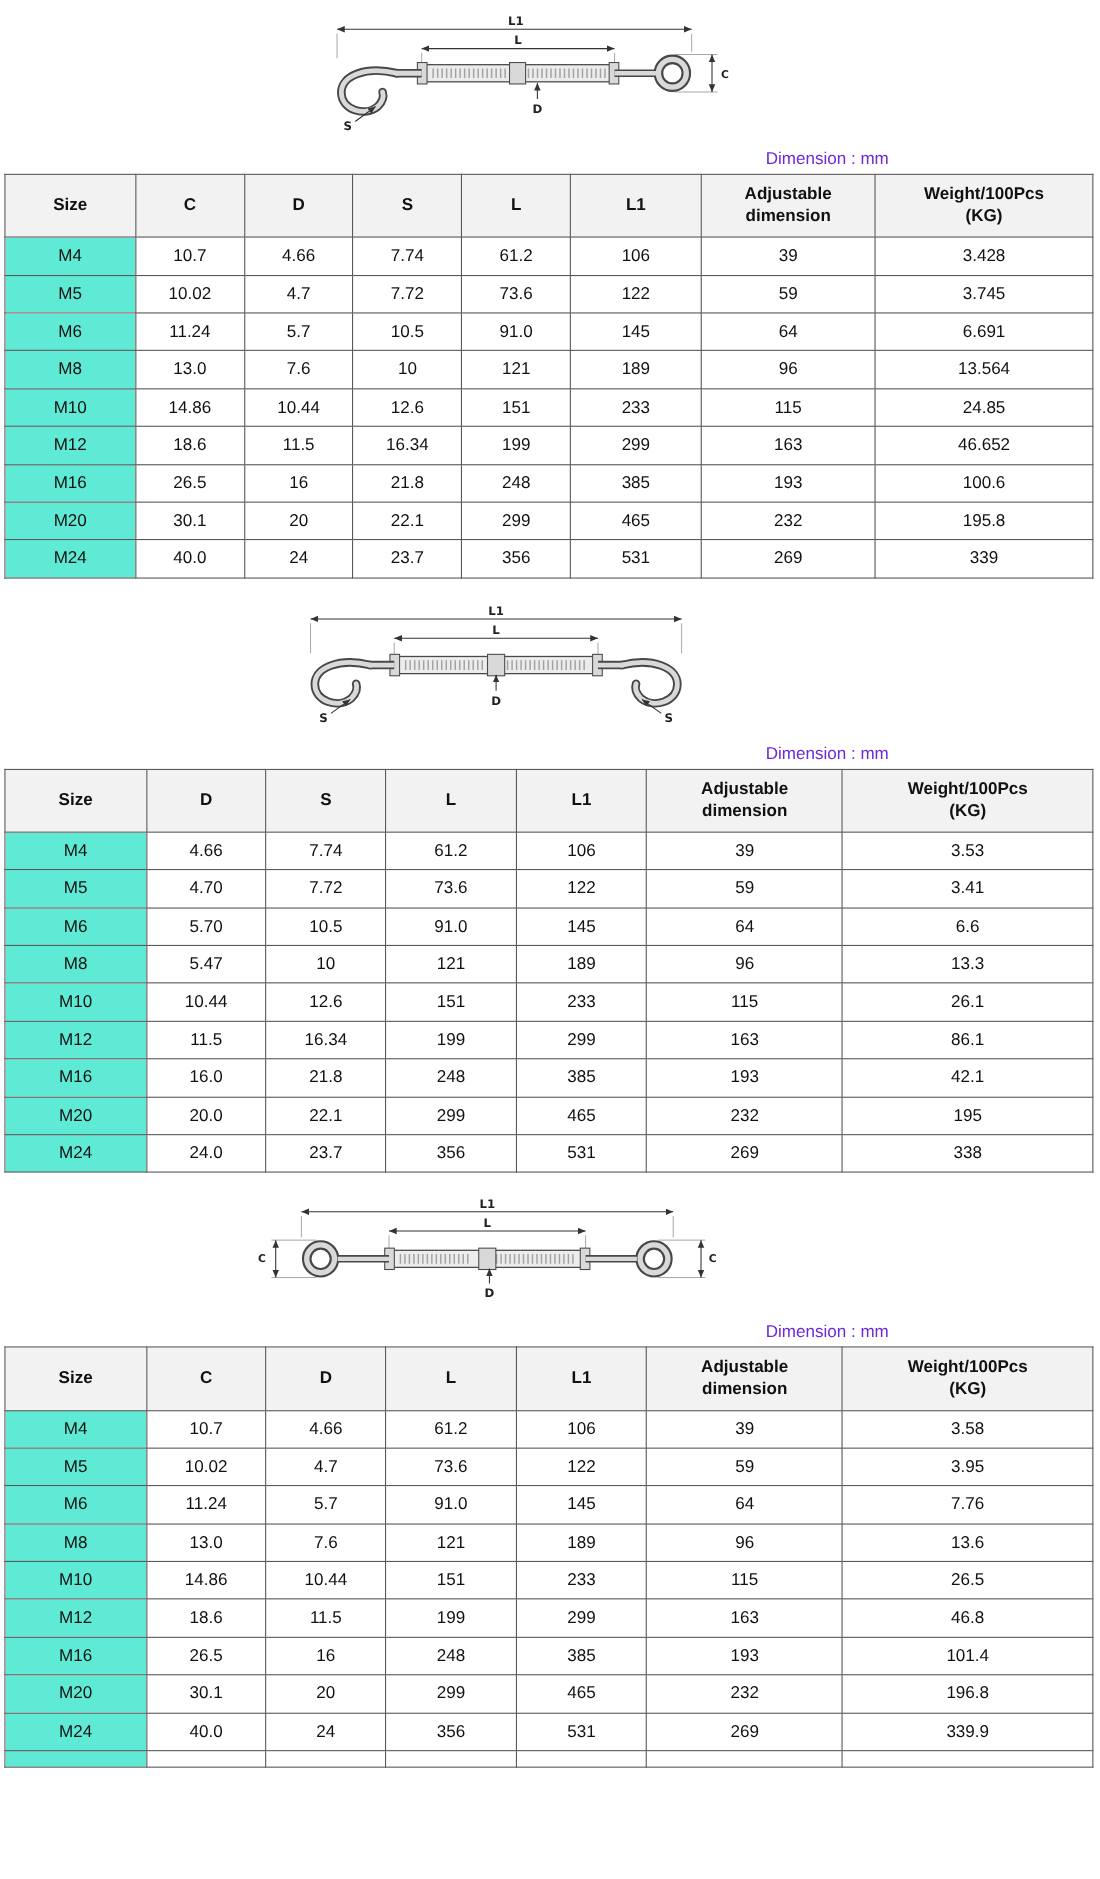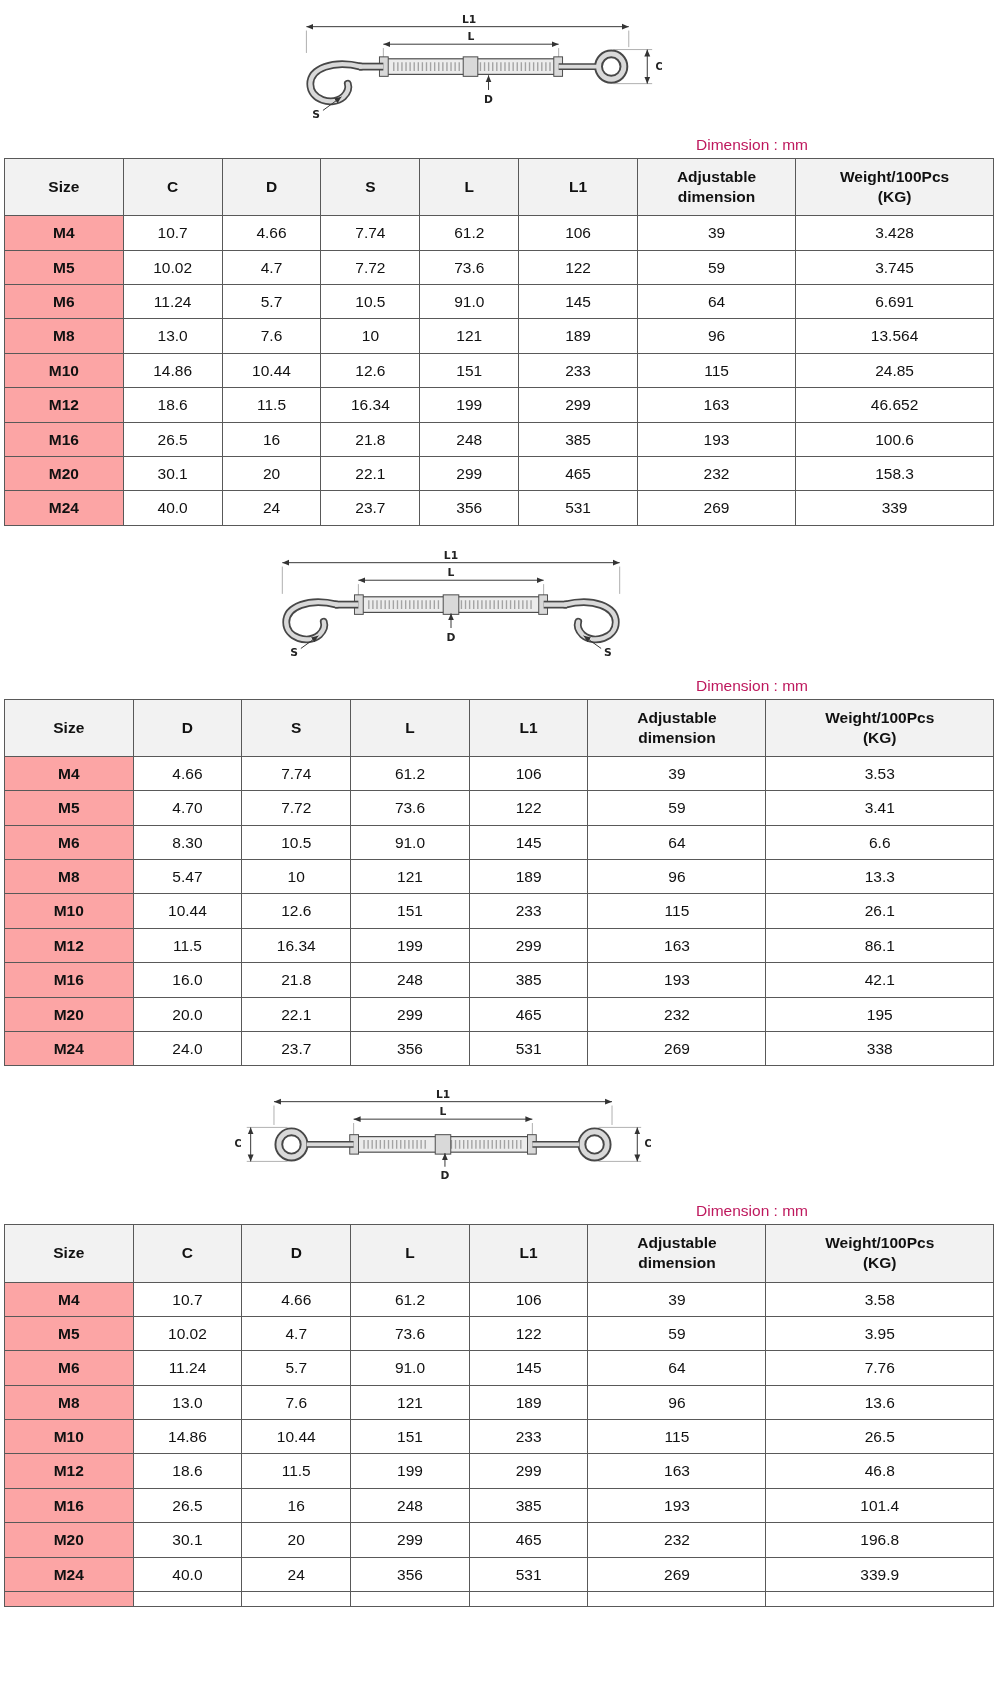--- a/index.html
+++ b/index.html
@@ -4,26 +4,26 @@
 <style>
   * { box-sizing: border-box; }
   html, body { margin: 0; padding: 0; background: #ffffff; }
   body { font-family: "Liberation Sans", sans-serif; color: #111; }
   .page { width: 1000px; min-height: 1708px; margin: 0 auto; padding: 10px 6px 60px 4px; background: #fff; }
   .section { margin-bottom: 24px; }
   .diagram-wrap { display: flex; justify-content: center; margin: 4px 0 0 0; }
   .shift1 { margin-right: 56px; }
   .shift2 { margin-right: 96px; }
   .shift3 { margin-right: 112px; }
-  .dim-note { text-align: right; padding-right: 186px; font-size: 15.5px; margin: 10px 0 4px 0; color: #be185d; }
+  .dim-note { text-align: right; padding-right: 186px; font-size: 15.5px; margin: 10px 0 4px 0; color: #6d28d9; }
   table { width: 100%; border-collapse: collapse; table-layout: fixed; }
   th, td { border: 1px solid #595959; text-align: center; vertical-align: middle; font-size: 15.5px; color: #111; overflow: hidden; }
   th { font-weight: bold; padding: 8px 3px; background: #f2f2f2; line-height: 1.3; }
   td { padding: 7px 3px; background: #ffffff; line-height: 1.25; }
-  tbody td:first-child { background: #fca5a5; font-weight: bold; }
+  tbody td:first-child { background: #5eead4; }
   svg text { font-family: "DejaVu Sans", sans-serif; font-weight: bold; fill: #222; }
   svg .metal-core { stroke: #d9d9d9; fill: none; }
   svg .metal-edge { stroke: #474747; fill: none; }
   svg .dimline { stroke: #333; stroke-width: 1; }
   svg .extline { stroke: #8a8a8a; stroke-width: 0.7; }
 </style>
 </head>
 <body>
 
 <div class="page">
@@ -180,21 +180,21 @@
             <td>100.6</td>
           </tr>
           <tr>
             <td>M20</td>
             <td>30.1</td>
             <td>20</td>
             <td>22.1</td>
             <td>299</td>
             <td>465</td>
             <td>232</td>
-            <td>158.3</td>
+            <td>195.8</td>
           </tr>
           <tr>
             <td>M24</td>
             <td>40.0</td>
             <td>24</td>
             <td>23.7</td>
             <td>356</td>
             <td>531</td>
             <td>269</td>
             <td>339</td>
@@ -293,21 +293,21 @@
             <td>M5</td>
             <td>4.70</td>
             <td>7.72</td>
             <td>73.6</td>
             <td>122</td>
             <td>59</td>
             <td>3.41</td>
           </tr>
           <tr>
             <td>M6</td>
-            <td>8.30</td>
+            <td>5.70</td>
             <td>10.5</td>
             <td>91.0</td>
             <td>145</td>
             <td>64</td>
             <td>6.6</td>
           </tr>
           <tr>
             <td>M8</td>
             <td>5.47</td>
             <td>10</td>

